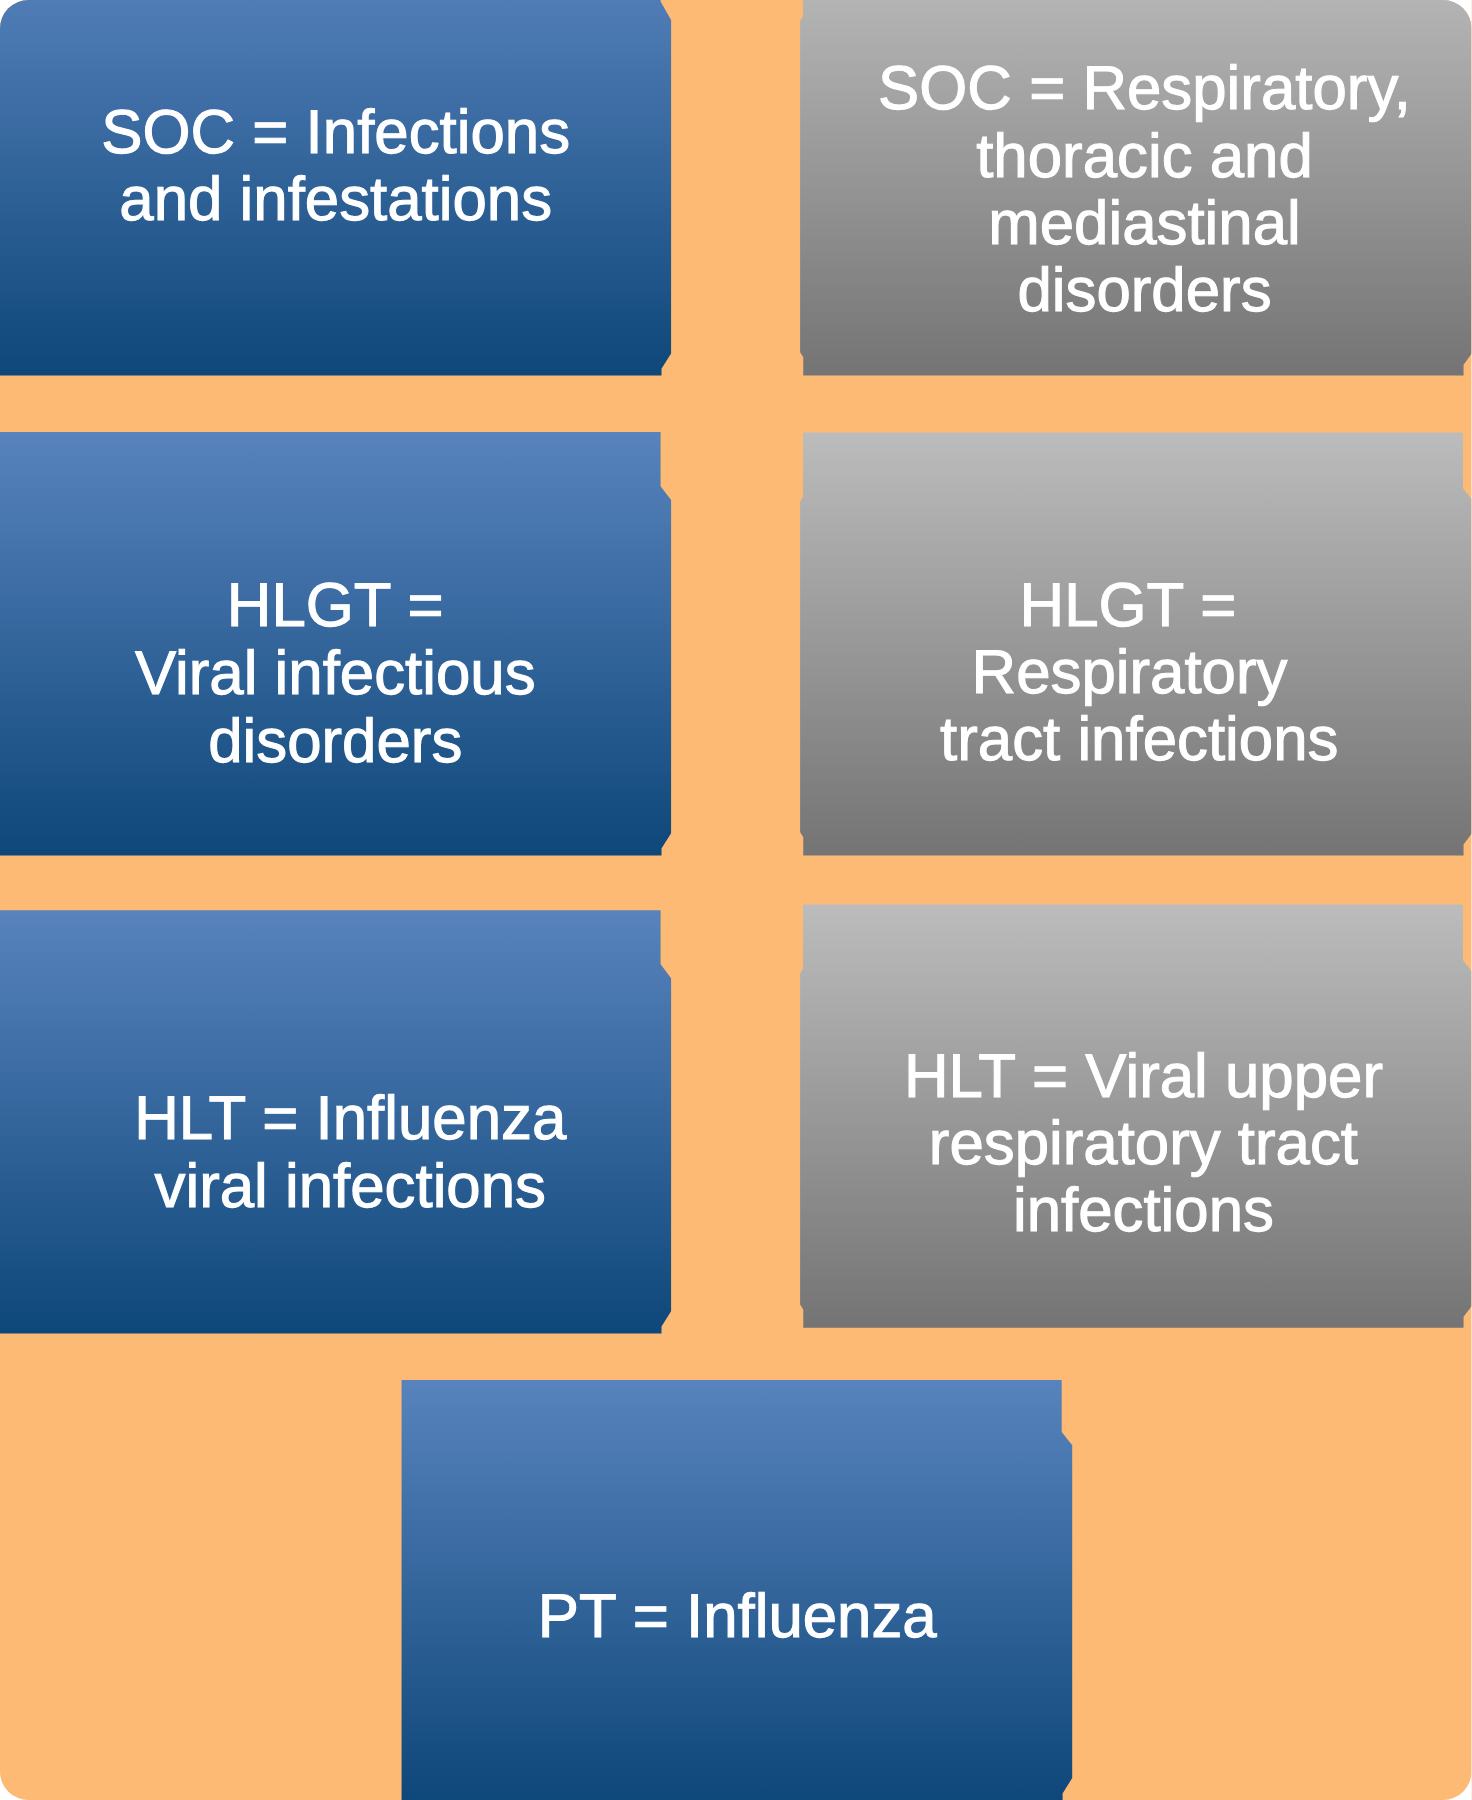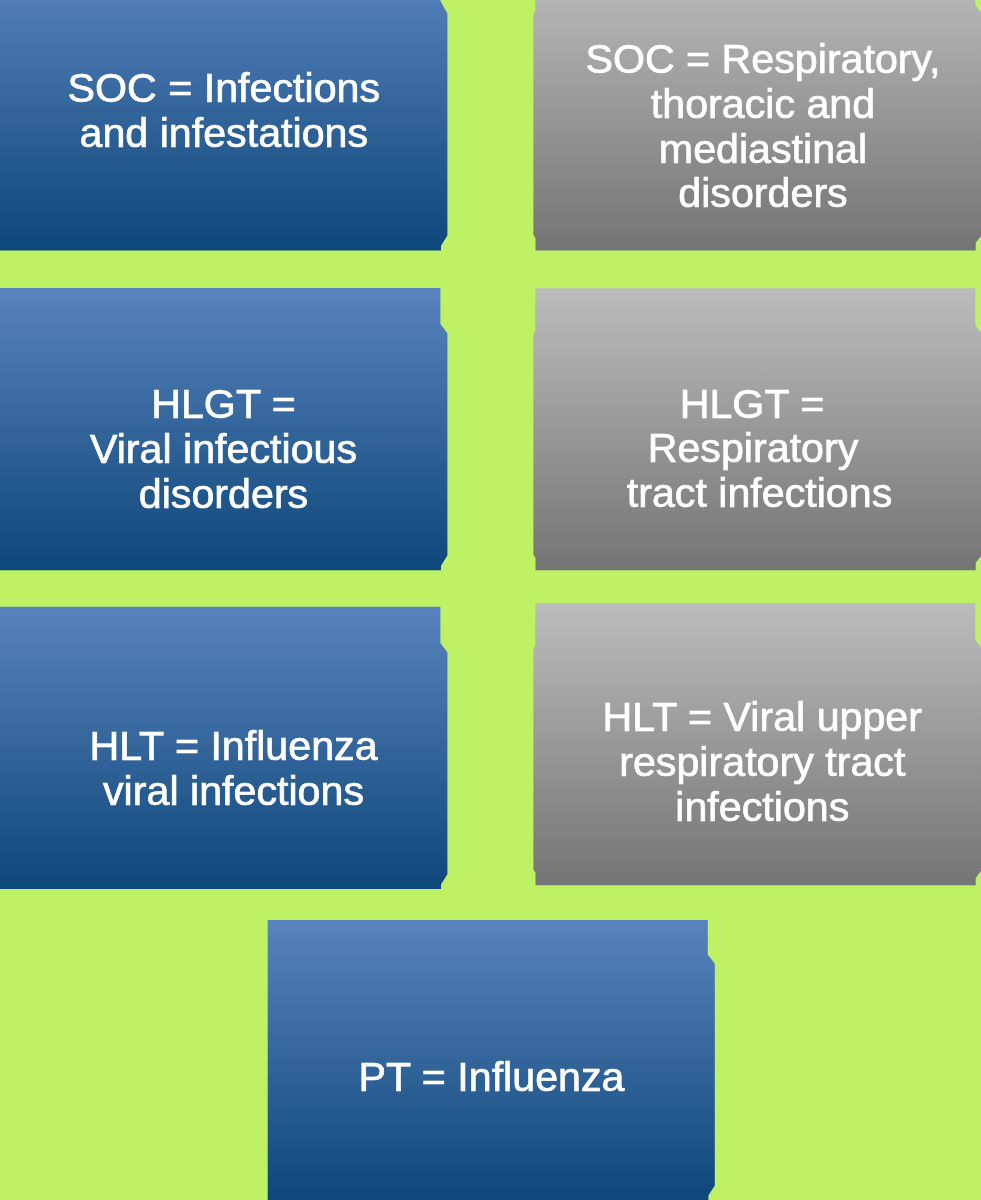--- a/index.html
+++ b/index.html
@@ -1,16 +1,16 @@
 <!DOCTYPE html>
 <html><head>
 <meta charset="utf-8">
 <style>
   html,body{margin:0;padding:0;background:#ffffff;}
-  #page{position:relative;width:981px;height:1200px;overflow:hidden;background:#bef264;}
+  #page{position:relative;width:981px;height:1200px;overflow:hidden;background:#fdba74;border-radius:19px;}
   svg{display:block;}
   text{font-family:"Liberation Sans",sans-serif;fill:#ffffff;}
 </style>
 </head>
 <body>
 <div id="page">
 <svg width="981" height="1200" viewBox="0 0 981 1200">
   <defs>
     <linearGradient id="bg" x1="0" y1="0" x2="0" y2="1">
       <stop offset="0" stop-color="#5883bd"></stop>

